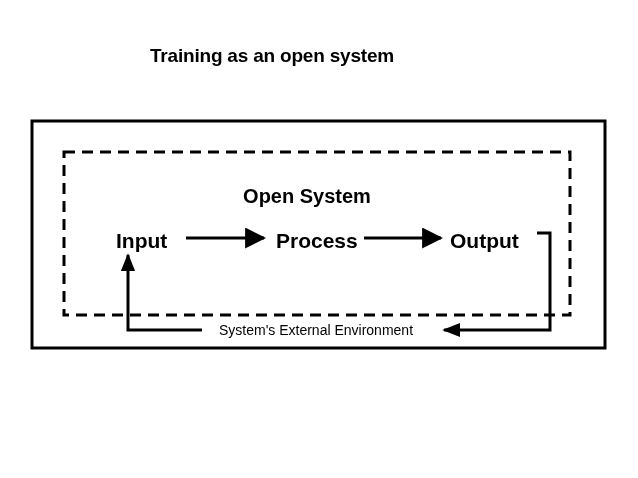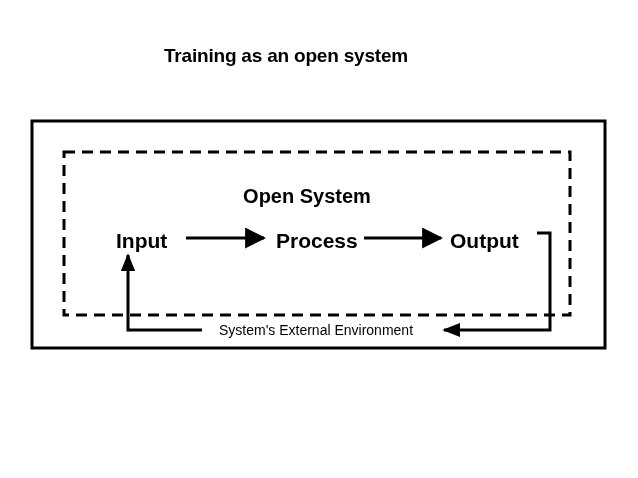--- a/index.html
+++ b/index.html
@@ -14,21 +14,21 @@
     overflow: hidden;
   }
   #slide {
     position: relative;
     width: 638px;
     height: 478px;
     background: #ffffff;
   }
   #title {
     position: absolute;
-    left: 16px;
+    left: 2px;
     top: 45px;
     width: 540px;
     text-align: center;
     font-size: 19px;
     font-weight: bold;
     color: #000000;
     letter-spacing: -0.2px;
   }
   #diagram {
     position: absolute;

